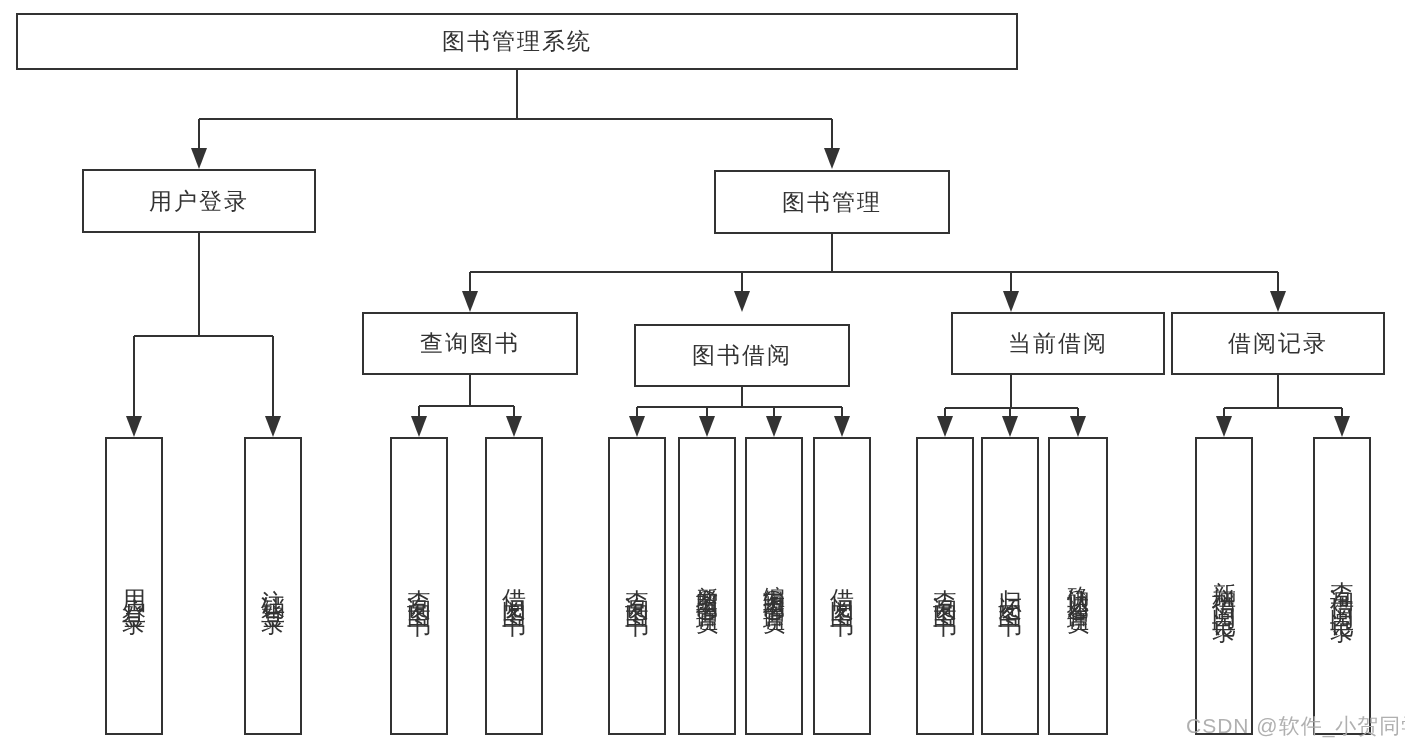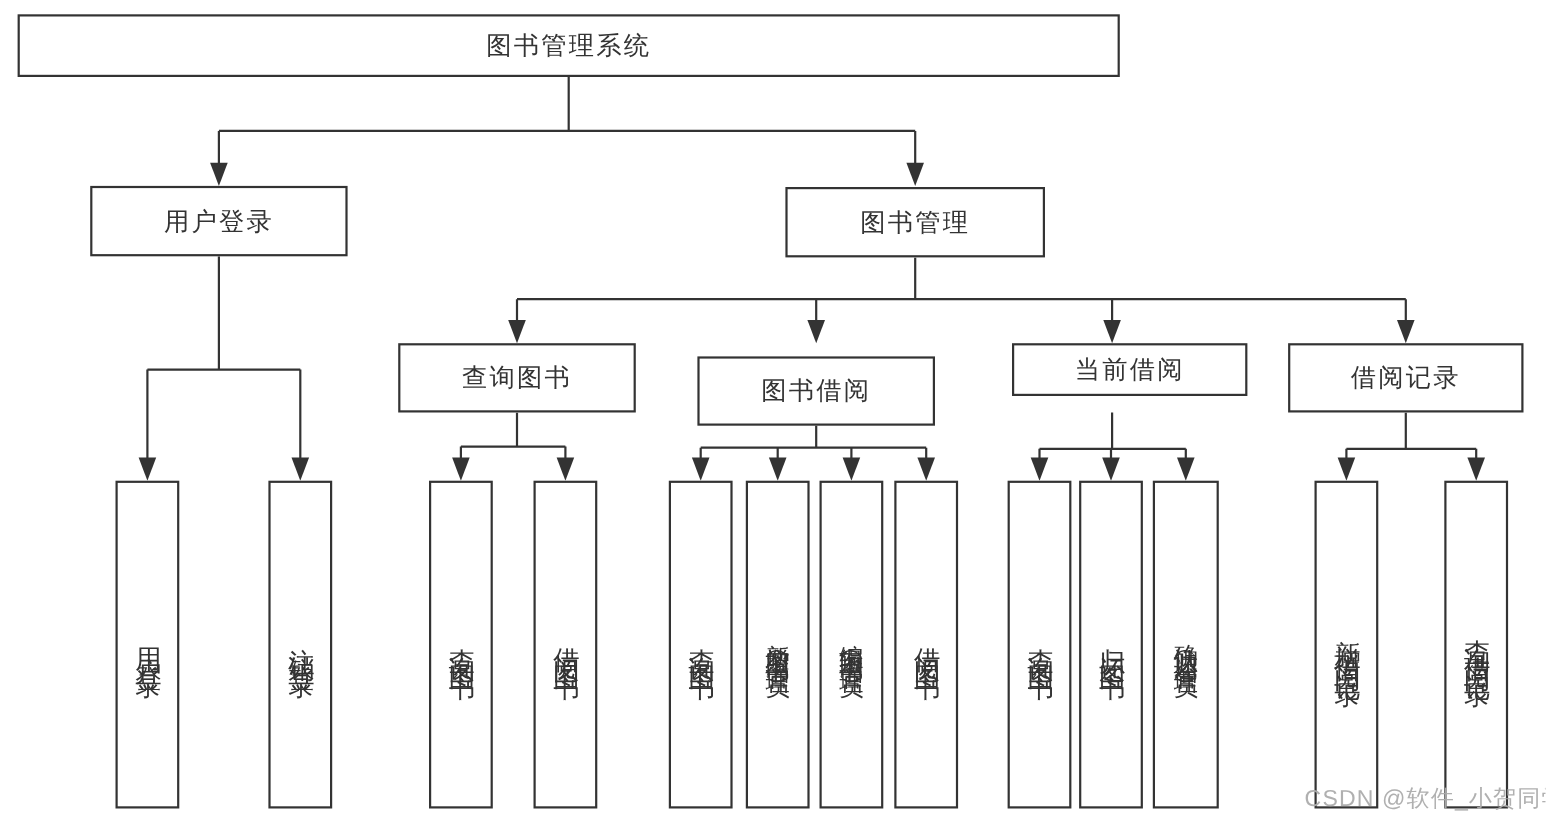--- a/index.html
+++ b/index.html
@@ -114,21 +114,21 @@
     </g>
   </svg>
 
   <div class="hbox" style="left:16px; top:13px; width:1002px; height:57px;">图书管理系统</div>
 
   <div class="hbox" style="left:82px; top:169px; width:234px; height:64px;">用户登录</div>
   <div class="hbox" style="left:714px; top:170px; width:236px; height:64px;">图书管理</div>
 
   <div class="hbox" style="left:362px; top:312px; width:216px; height:63px;">查询图书</div>
   <div class="hbox" style="left:634px; top:312px; width:216px; height:63px;margin-top:12px;">图书借阅</div>
-  <div class="hbox" style="left:920px; top:312px; width:214px; height:48px;">当前借阅</div>
+  <div class="hbox" style="left:951px; top:312px; width:214px; height:63px;">当前借阅</div>
   <div class="hbox" style="left:1171px; top:312px; width:214px; height:63px;">借阅记录</div>
 
   <div class="vbox" style="left:105px;">用户登录</div>
   <div class="vbox" style="left:244px;">注销登录</div>
 
   <div class="vbox" style="left:390px;">查询图书</div>
   <div class="vbox" style="left:485px;">借阅图书</div>
 
   <div class="vbox" style="left:608px;">查询图书</div>
   <div class="vbox tight" style="left:678px;">新增图书（管理员）</div>

